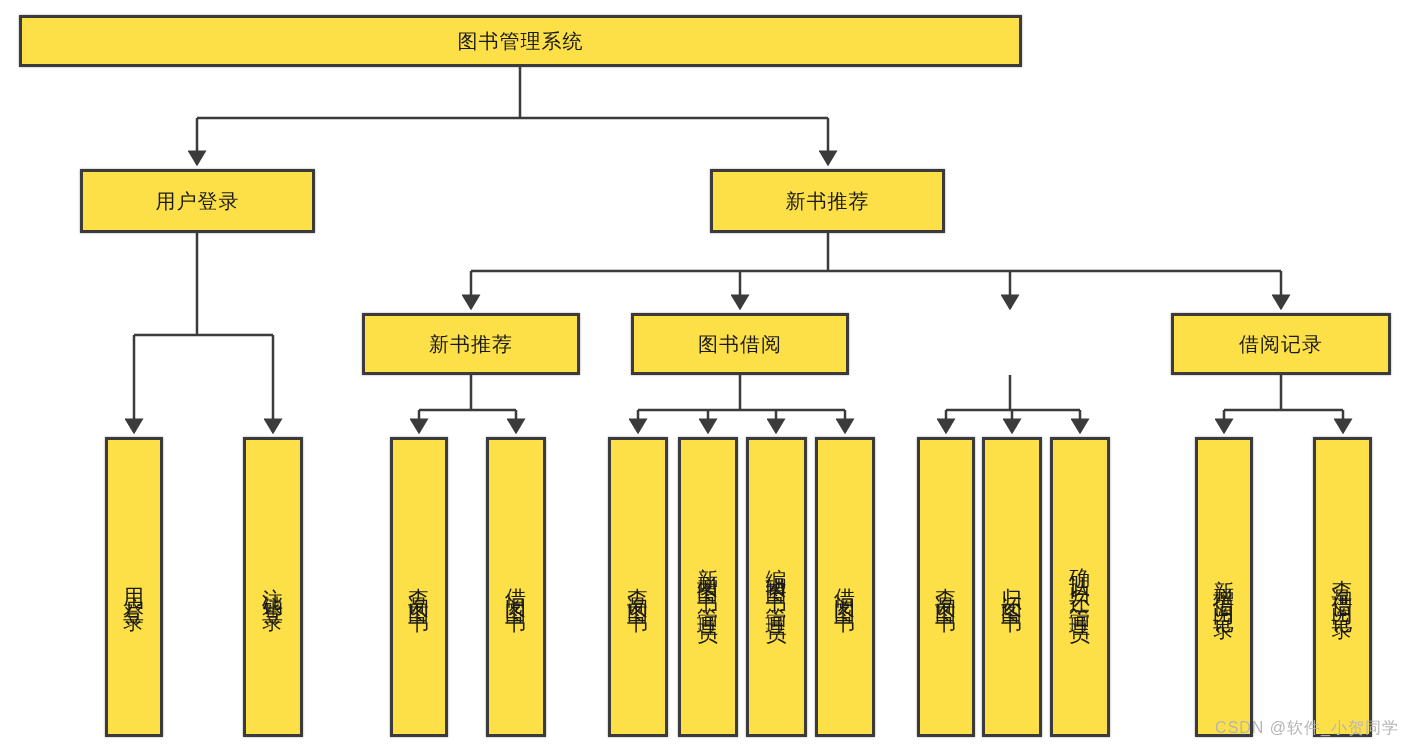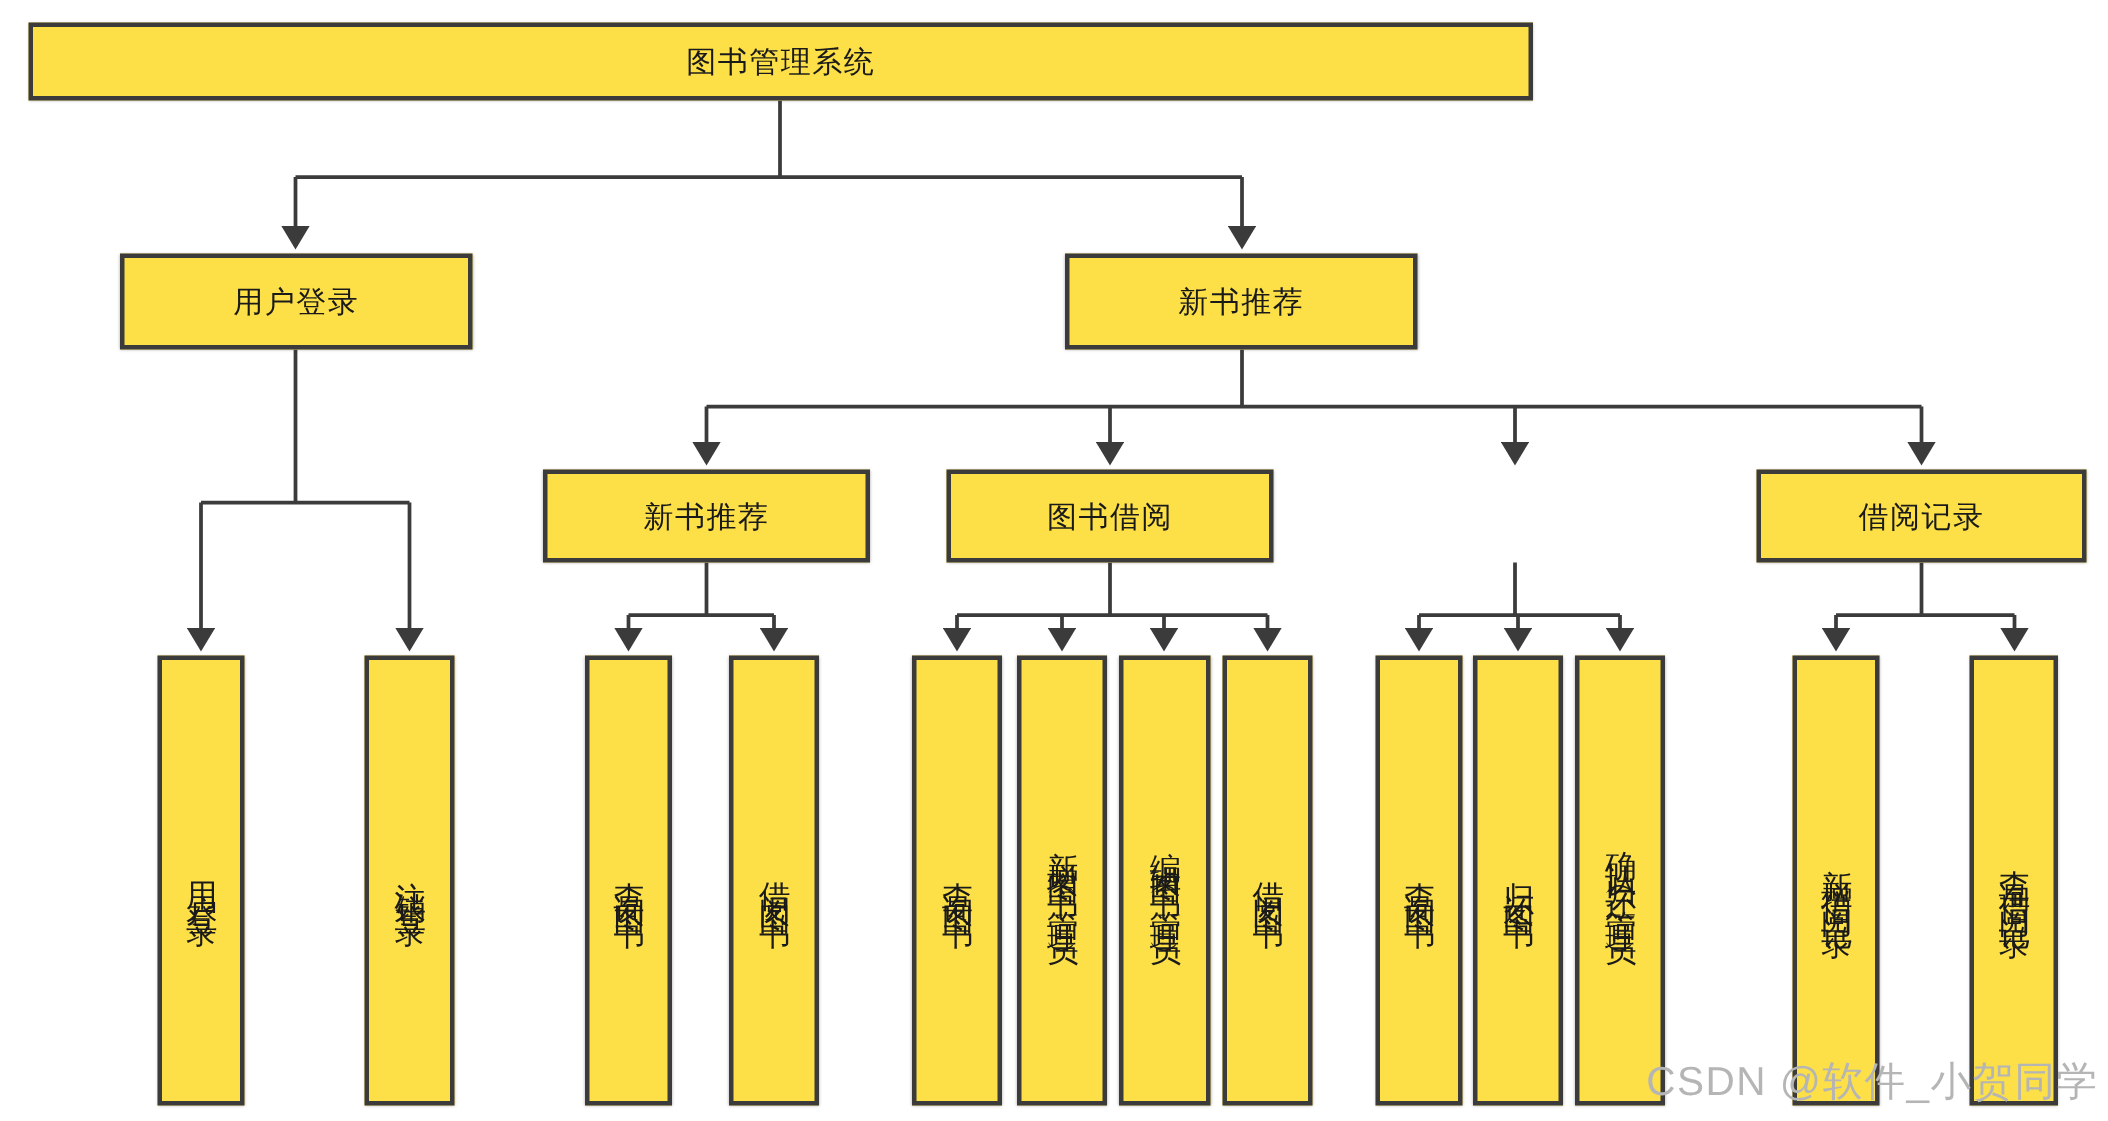--- a/index.html
+++ b/index.html
@@ -31,21 +31,21 @@
     writing-mode:vertical-rl;
     text-orientation:mixed;
     font-size:21px;
     letter-spacing:8px;
     line-height:1;
   }
   .watermark{
     position:absolute;
     right:6px;
     bottom:8px;
-    font-size:27px;
+    font-size:16px;
     color:#b5b5b5;
     letter-spacing:1px;
     pointer-events:none;
     white-space:nowrap;
   }
 </style>
 </head>
 <body>
 
 <div class="stage">

